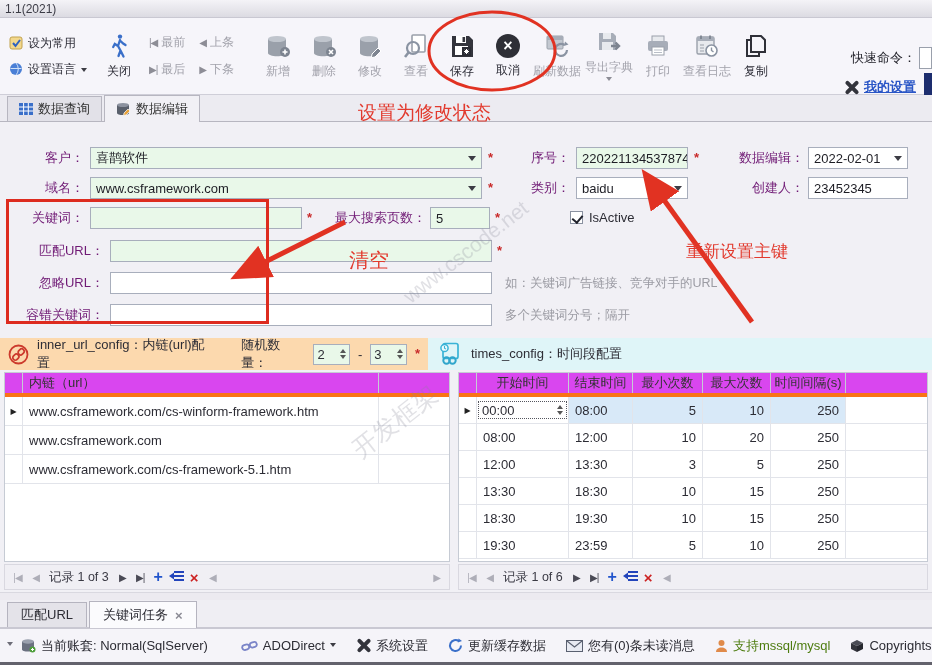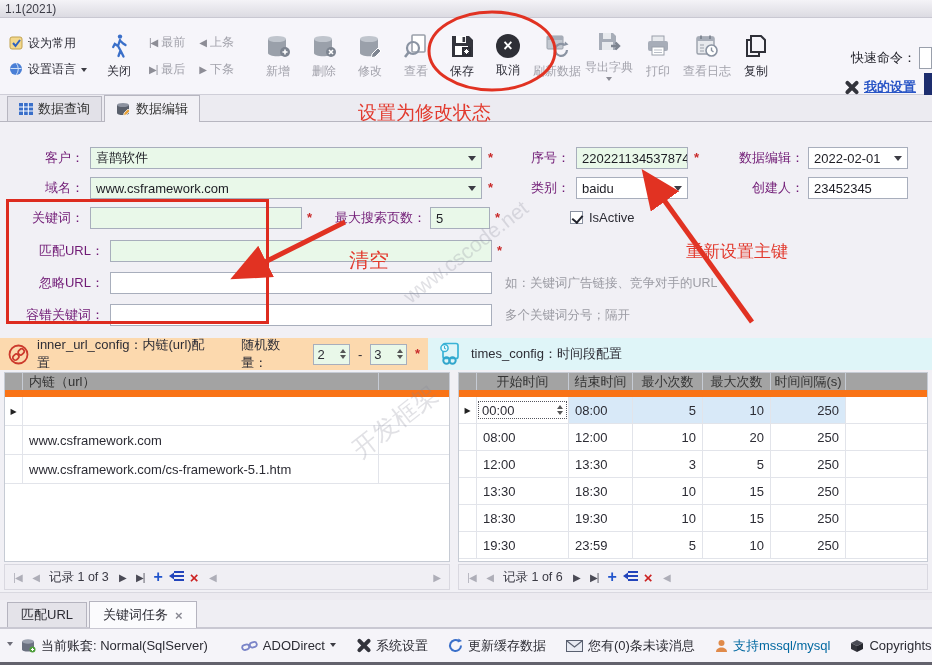--- a/index.html
+++ b/index.html
@@ -56,21 +56,21 @@
 
 .sections{display:flex;height:32px}
 .sec-left{width:428px;background:#fcd9ae;display:flex;align-items:center;gap:8px;padding:0 8px;color:#2e2e36}
 .sec-right{flex:1;background:#dff5f8;display:flex;align-items:center;gap:9px;padding:0 10px;color:#2e2e36}
 .mini{width:37px;height:21px;border:1px solid #a8aebc;background:#e9f8e9;display:flex;align-items:center;padding:0 3px}
 
 .grids{position:relative;height:222px;background:#f1f0f5}
 .gridbox{position:absolute;top:2px;height:190px;background:#fff;border:1px solid #c6cbd4;overflow:hidden}
 .gl{left:4px;width:446px}
 .gr{left:458px;width:470px}
-.thead{display:flex;height:24px;background:#a3a3a3;border-bottom:7px solid #f97316;color:#333}
+.thead{display:flex;height:24px;background:#d946ef;border-bottom:4px solid #f97316;color:#333}
 .thead .hc{border-right:1px solid #c6cbd4;display:flex;align-items:center;justify-content:center;white-space:nowrap}
 .thead .hc.left{justify-content:flex-start;padding-left:6px}
 .thead .fill{flex:1;border-right:none}
 .trow{display:flex;border-bottom:1px solid #e2e4ea;background:#fff}
 .trow.h29{height:29px}.trow.h27{height:27px}
 .tind{width:18px;border-right:1px solid #e2e4ea;display:flex;align-items:center;justify-content:center;font-size:8px;color:#222;flex:none}
 .tc{display:flex;align-items:center;padding:0 6px;border-right:1px solid #e2e4ea;white-space:nowrap;overflow:hidden}
 .tc.num{justify-content:flex-end}
 .sel{background:#d8e9f8}
 .c-url{width:356px}.c-start{width:92px}.c-end{width:64px}.c-min{width:70px}.c-max{width:68px}.c-int{width:75px}
@@ -85,21 +85,21 @@
 
 .gapline{height:8px;background:#eceaf0;border-top:1px solid #d9d8e0}
 .doctabs{height:28px;background:#efeef3;border-bottom:1px solid #c9c8d2;display:flex;align-items:flex-end;padding-left:7px}
 .dtab{display:inline-flex;align-items:center;gap:7px;height:25px;padding:0 13px;background:#e4e3e9;border:1px solid #b5b4bf;border-bottom:none;margin-right:2px;font-size:13px}
 .dtab.active{background:#fbfbfd;height:27px;margin-bottom:-1px}
 .closex{color:#8a8a94;font-weight:bold;font-size:13px}
 
 .statusbar{height:34px;background:#f5f4f9;border-top:1px solid #c9c8d2;display:flex;align-items:center;gap:7px;padding:6px 7px;font-size:13px;color:#2c2c34;white-space:nowrap;overflow:hidden}
 .sbsep{width:1px;height:16px;background:#c8c7d0;margin:0 3px}
 .sb-item{display:flex;align-items:center;gap:5px}
-.sb-red{color:#0369a1}
+.sb-red{color:#4d7c0f}
 .bottomstrip{height:3px;background:#63626c}
 
 .overlay{position:absolute;inset:0;pointer-events:none;z-index:6}
 .anno{position:absolute;color:#e23a2e;z-index:7;pointer-events:none;white-space:nowrap}
 .wm{position:absolute;color:rgba(135,135,150,.25);transform:rotate(-38deg);z-index:3;pointer-events:none;white-space:nowrap}
 </style>
 </head>
 <body>
 
 <div class="app">
@@ -439,20 +439,21 @@
   <div class="grids">
 
     <div class="gridbox gl">
       <div class="thead">
         <div class="tind" style="border-right:1px solid #c6cbd4"></div>
         <div class="hc left c-url">内链（url）</div>
         <div class="hc fill"></div>
       </div>
       <div class="trow h29">
         <div class="tind">▶</div>
+        <div class="tc c-url">www.csframework.com/cs-winform-framework.htm</div>
       </div>
       <div class="trow h29">
         <div class="tind"></div>
         <div class="tc c-url">www.csframework.com</div>
       </div>
       <div class="trow h29">
         <div class="tind"></div>
         <div class="tc c-url">www.csframework.com/cs-framework-5.1.htm</div>
       </div>
     </div>

